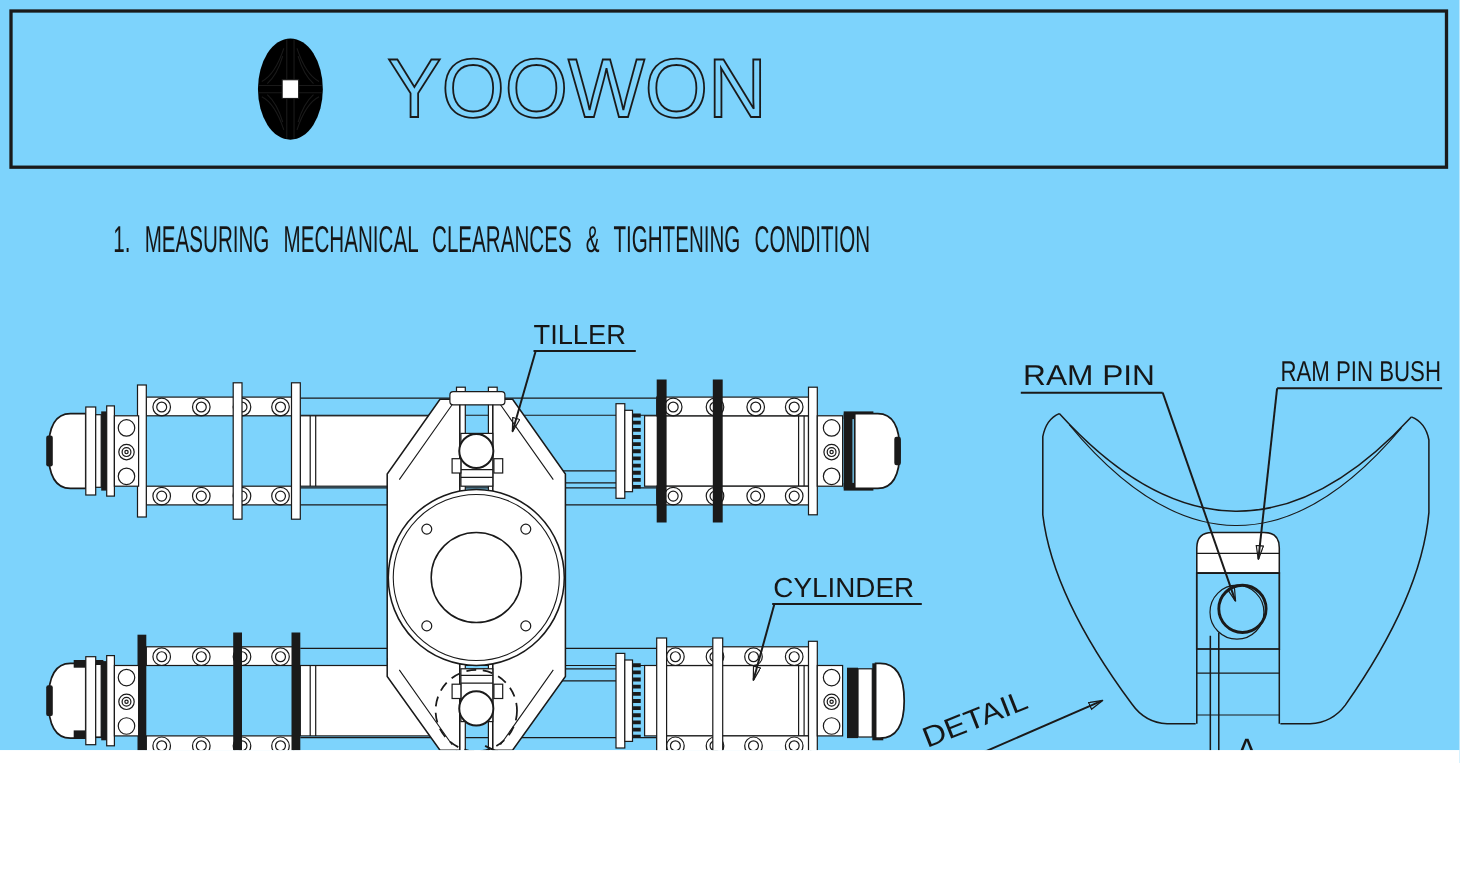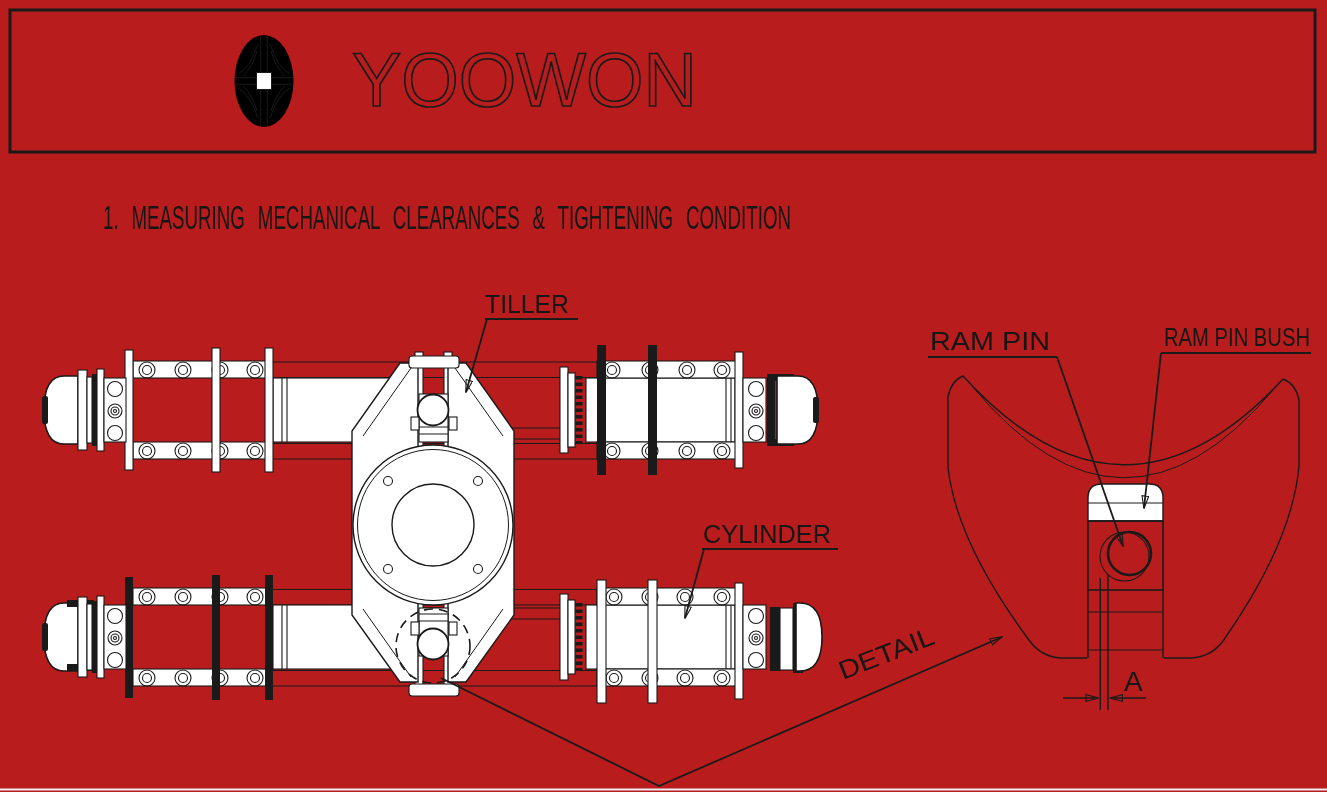--- a/index.html
+++ b/index.html
@@ -1,16 +1,16 @@
 <!DOCTYPE html>
 <html><head>
 <meta charset="utf-8">
 <style>
   html,body{margin:0;padding:0;background:#ffffff;}
-  .page{position:relative;width:1327px;height:792px;background:#b91c1c;overflow:hidden;}
+  .page{position:relative;width:1327px;height:682px;background:#7dd3fc;overflow:hidden;}
   svg{display:block;}
   svg .ln, svg path, svg rect, svg circle, svg line, svg polyline{stroke:#1a1a1a;fill:none;stroke-width:1.1;}
   svg .w{fill:#ffffff;}
   svg .blk{fill:#1a1a1a;stroke:none;}
   svg .sw14{stroke-width:1.4;} svg .sw16{stroke-width:1.6;} svg .sw18{stroke-width:1.8;}
   svg .sw10{stroke-width:1;} svg .sw24{stroke-width:2.4;} svg .sw26{stroke-width:2.6;} svg .sw3{stroke-width:3;}
   svg .teeth{stroke-width:7;stroke-dasharray:3.5 3;}
   svg .dash{stroke-dasharray:9 6;stroke-width:1.6;}
   svg text{font-family:"Liberation Sans",sans-serif;fill:#161616;stroke:none;}
   svg .brand{fill:none;stroke:#1a1a1a;stroke-width:1.7;}

